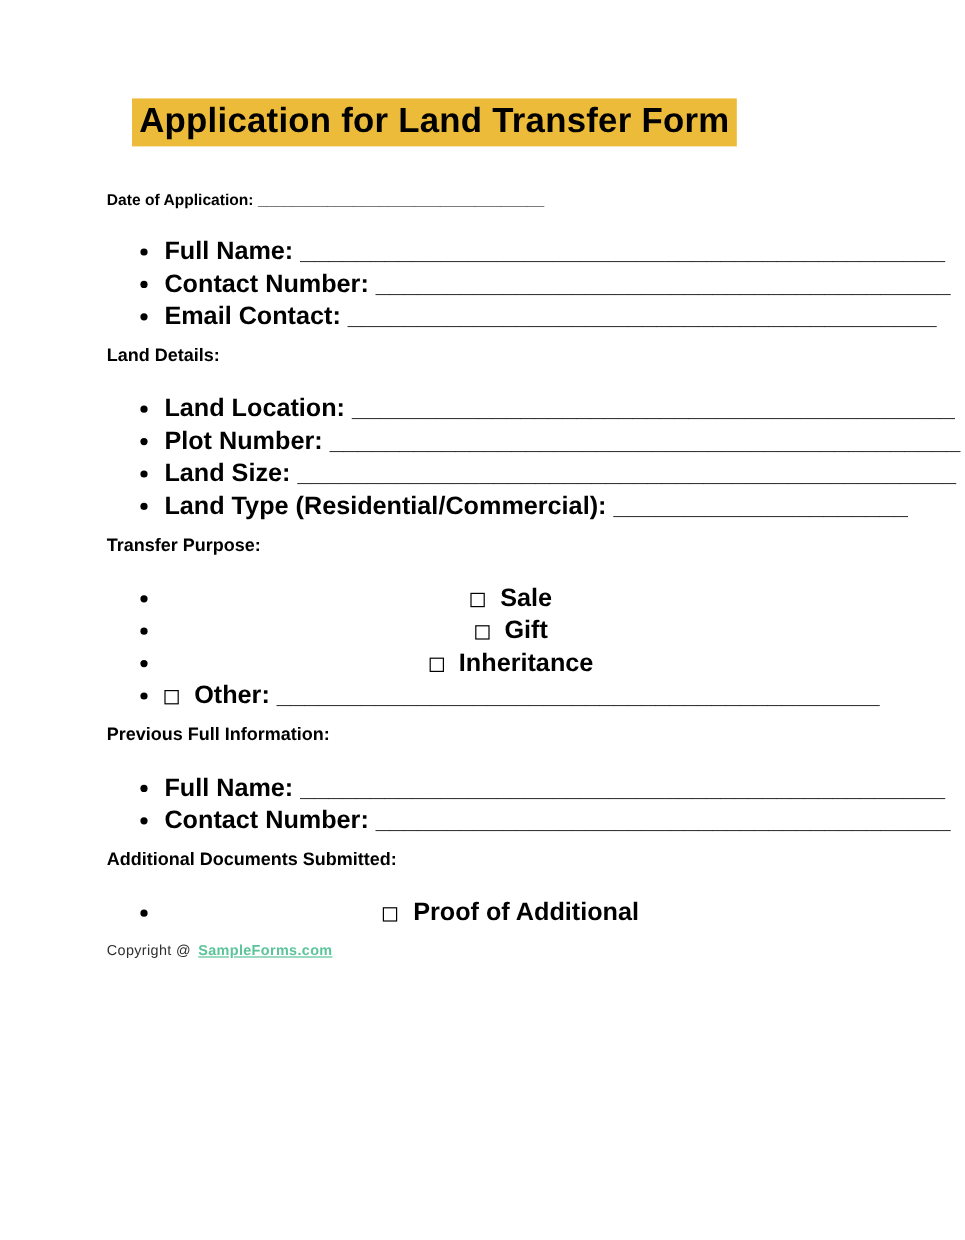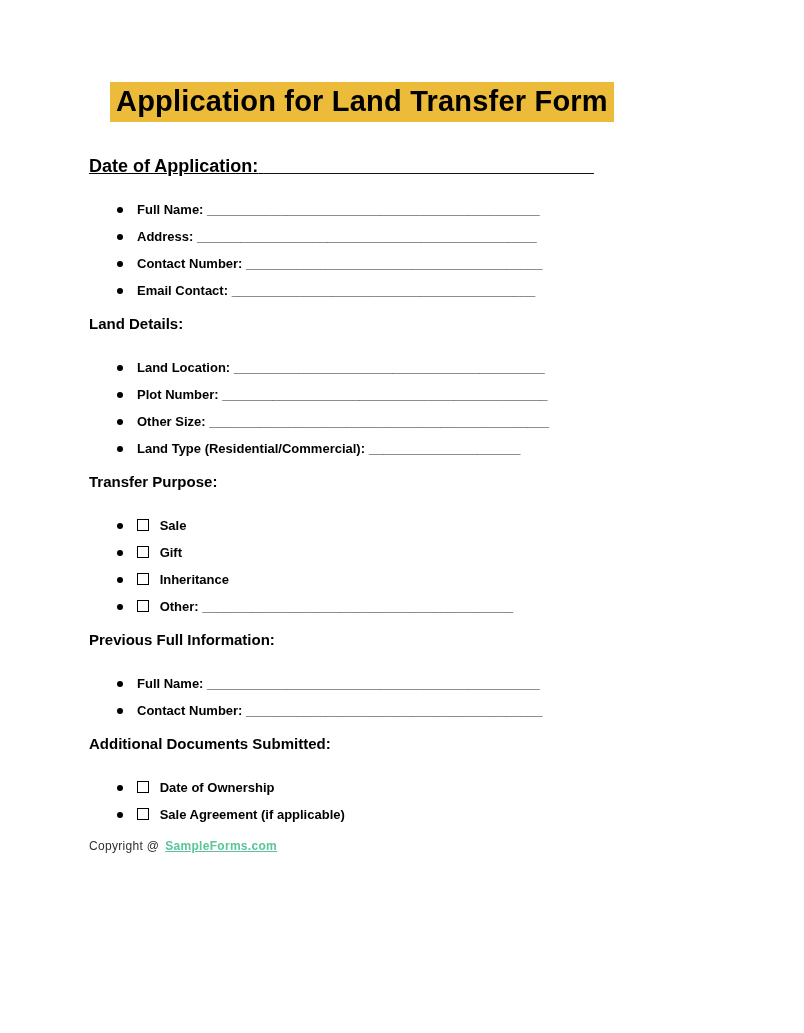--- a/index.html
+++ b/index.html
@@ -25,46 +25,46 @@
   .title{
     display:inline-block;
     background:var(--highlight);
     font-size:29px;
     font-weight:bold;
     line-height:1.0;
     padding:5px 6px 6px 6px;
     letter-spacing:0.2px;
   }
   .para{
-    font-size:18px;
+    font-size:13px;
     font-weight:bold;
     line-height:17px;
     margin:0 0 26px 0;
     white-space:nowrap;
-    text-decoration:underline;
   }
   .heading{
     font-size:15px;
     font-weight:bold;
     line-height:17px;
     margin:0 0 27px 0;
   }
   ul.items{
     list-style:none;
     margin:0 0 16px 0;
     padding:0;
   }
   ul.items li{
     position:relative;
     padding-left:48px;
-    font-size:13px;
+    font-size:21px;
     font-weight:bold;
     line-height:17px;
     margin-bottom:10px;
     white-space:nowrap;
+    text-align:center;
   }
   .bullet{
     position:absolute;
     left:28px;top:6px;
     width:6px;height:6px;
     border-radius:50%;
     background:#000;
   }
   .cb{
     display:inline-block;
@@ -111,25 +111,20 @@
   </p>
 
   <ul class="items">
     <li>
       <span class="bullet"></span>
       <span>Full Name:</span>
       <span class="line">______________________________________________</span>
     </li>
     <li>
       <span class="bullet"></span>
-      <span>Address:</span>
-      <span class="line">_______________________________________________</span>
-    </li>
-    <li>
-      <span class="bullet"></span>
       <span>Contact Number:</span>
       <span class="line">_________________________________________</span>
     </li>
     <li>
       <span class="bullet"></span>
       <span>Email Contact:</span>
       <span class="line">__________________________________________</span>
     </li>
   </ul>
 
@@ -140,21 +135,21 @@
       <span>Land Location:</span>
       <span class="line">___________________________________________</span>
     </li>
     <li>
       <span class="bullet"></span>
       <span>Plot Number:</span>
       <span class="line">_____________________________________________</span>
     </li>
     <li>
       <span class="bullet"></span>
-      <span>Other Size:</span>
+      <span>Land Size:</span>
       <span class="line">_______________________________________________</span>
     </li>
     <li>
       <span class="bullet"></span>
       <span>Land Type (Residential/Commercial):</span>
       <span class="line">_____________________</span>
     </li>
   </ul>
 
   <p class="heading">Transfer Purpose:</p>
@@ -194,26 +189,21 @@
       <span>Contact Number:</span>
       <span class="line">_________________________________________</span>
     </li>
   </ul>
 
   <p class="heading">Additional Documents Submitted:</p>
   <ul class="items">
     <li>
       <span class="bullet"></span>
       <span class="cb"></span>
-      <span>Date of Ownership</span>
-    </li>
-    <li>
-      <span class="bullet"></span>
-      <span class="cb"></span>
-      <span>Sale Agreement (if applicable)</span>
+      <span>Proof of Additional</span>
     </li>
   </ul>
 
   <div class="footer">
     <span class="copy">Copyright @</span><a>SampleForms.com</a>
   </div>
 
 </div>
 
 </body></html>

